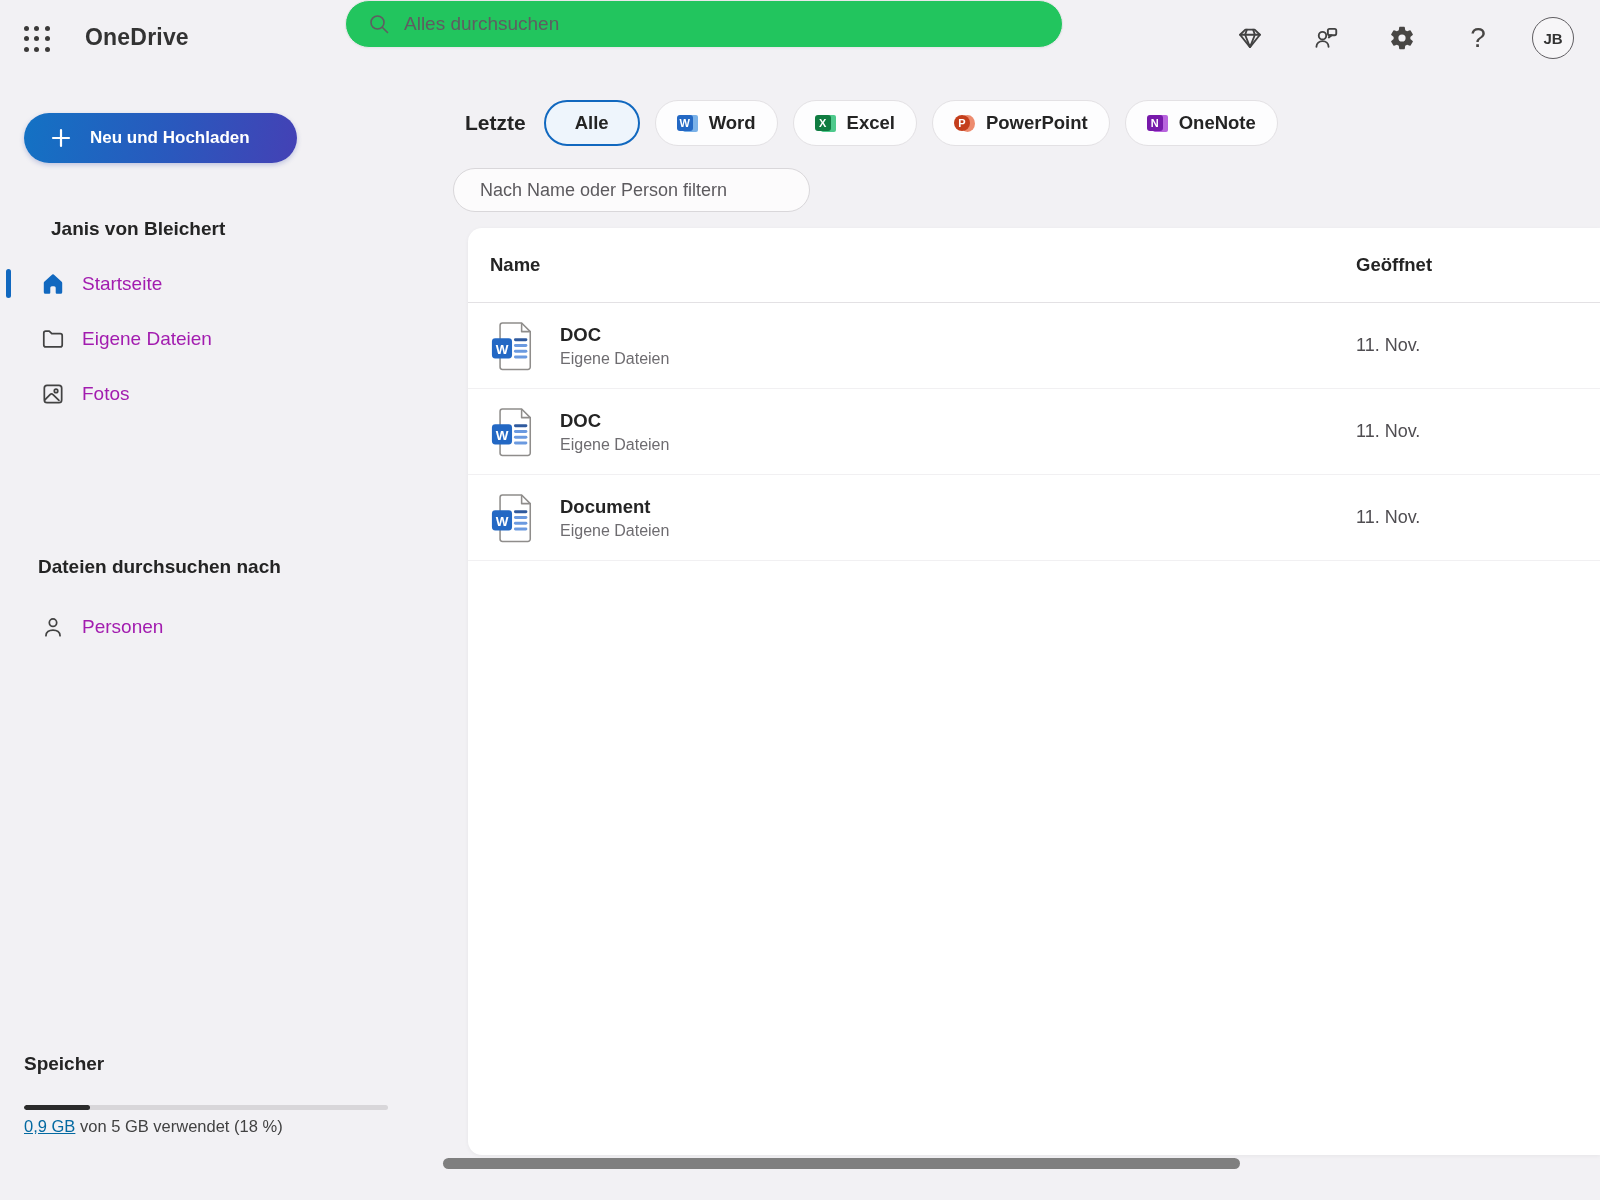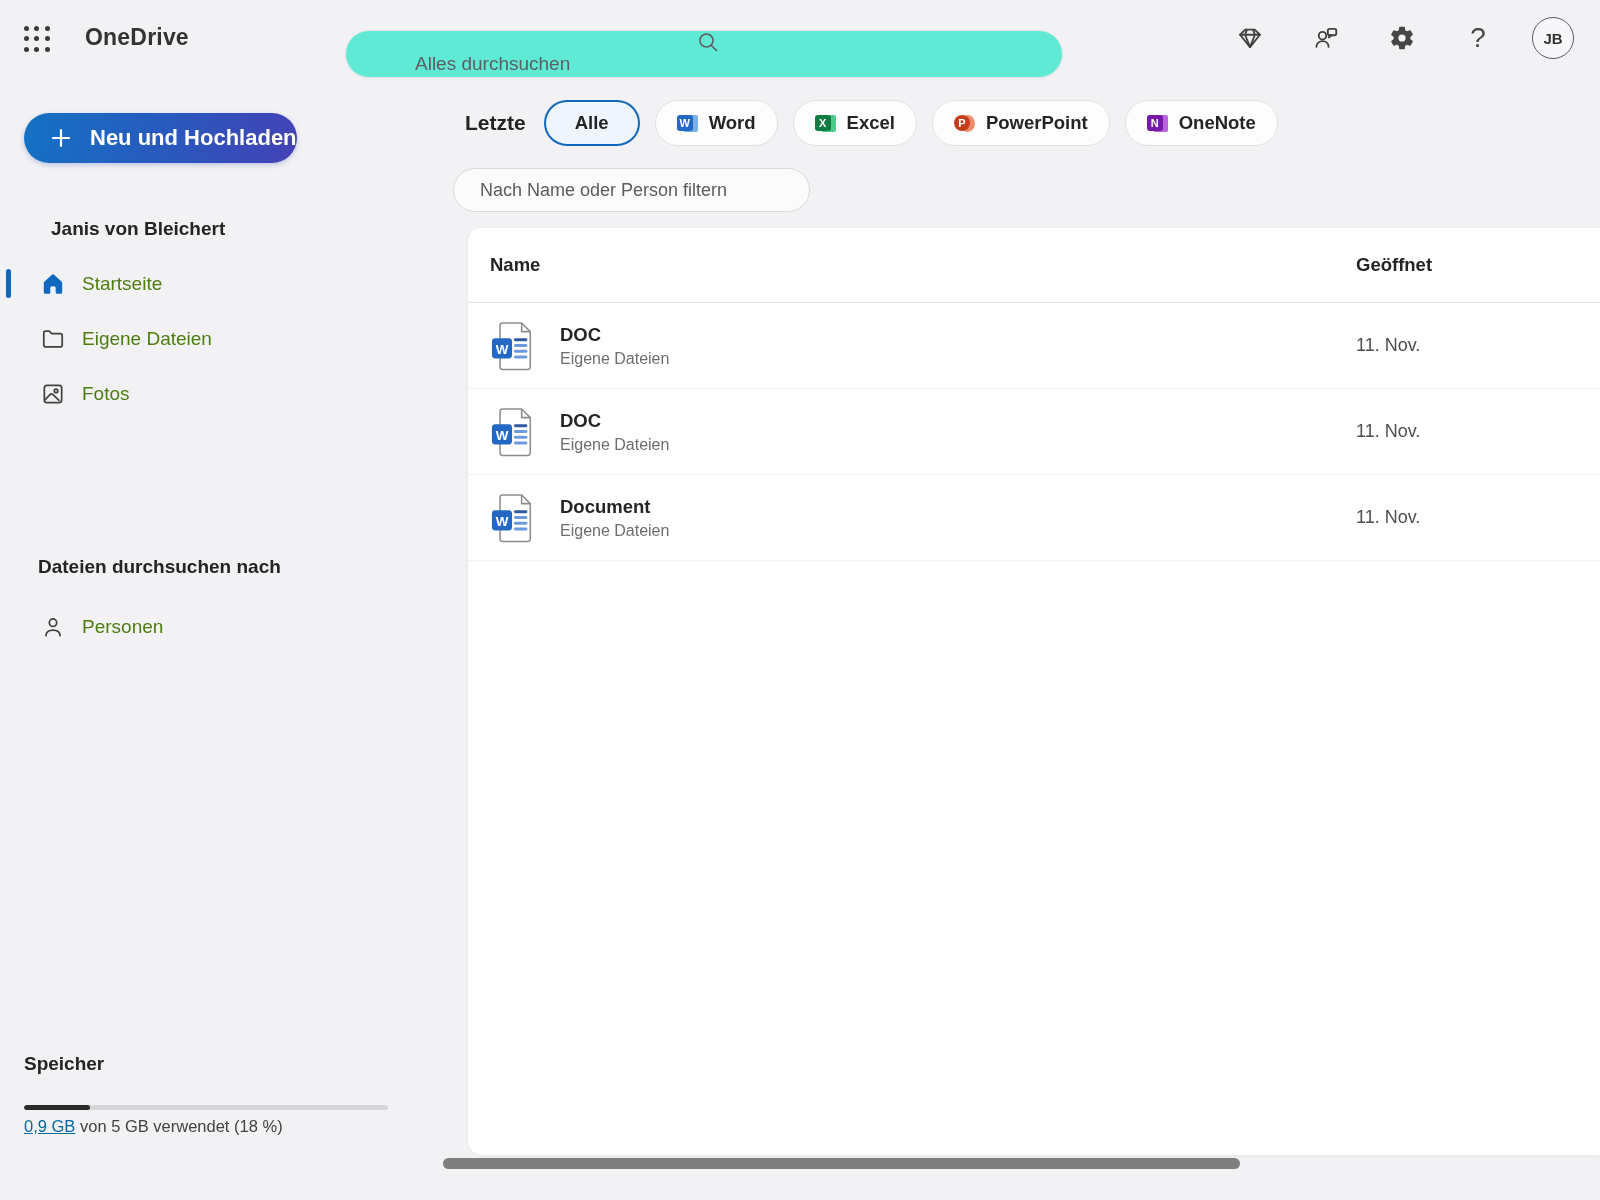--- a/index.html
+++ b/index.html
@@ -13,25 +13,24 @@
   
   .topbar { position:absolute; left:0; top:0; width:1600px; height:76px; }
   .waffle {
     position:absolute; left:21px; top:23px; width:32px; height:32px;
     display:grid; grid-template-columns:repeat(3,1fr); grid-template-rows:repeat(3,1fr);
     place-items:center; cursor:pointer;
   }
   .waffle i { width:5px; height:5px; border-radius:50%; background:#3b3a39; }
   .app-title { position:absolute; left:85px; top:24px; font-size:23px; font-weight:700; color:#333333; letter-spacing:.2px; }
   .searchbox {
-    position:absolute; left:345px; top:30px; width:718px; height:48px;
-    background:#5eead4; border:1px solid #e9e7ea; border-radius:24px;
+    position:absolute; left:345px; top:0; width:718px; height:48px;
+    background:#22c55e; border:1px solid #e9e7ea; border-radius:24px;
     display:flex; align-items:center; padding-left:22px;
     box-shadow:0 1px 2px rgba(0,0,0,.03);
-    flex-direction:column;
   }
   .searchbox svg { flex:0 0 auto; margin-right:14px; }
   .searchbox input {
     border:none; outline:none; background:transparent; width:600px;
     font-family:"Liberation Sans", sans-serif; font-size:19px; color:#242424;
   }
   .searchbox input::placeholder { color:#5f5d61; }
   .tb-actions { position:absolute; right:26px; top:16px; display:flex; align-items:center; gap:32px; }
   .tb-btn { width:44px; height:44px; display:flex; align-items:center; justify-content:center; cursor:pointer; }
   .help-glyph { font-size:28px; font-weight:400; color:#484644; }
@@ -39,29 +38,29 @@
     width:42px; height:42px; border-radius:50%; border:1.6px solid #5f5d61;
     display:flex; align-items:center; justify-content:center;
     font-size:15px; font-weight:600; color:#333; background:#f7f6f8; cursor:pointer;
   }
   
   .sidebar { position:absolute; left:0; top:76px; width:440px; height:1124px; }
   .new-btn {
     position:absolute; left:24px; top:37px; width:273px; height:50px; border:none;
     border-radius:25px; cursor:pointer;
     background:linear-gradient(100deg,#1372c4 0%,#2a58bd 55%,#4441b5 100%);
-    color:#fff; font-family:"Liberation Sans", sans-serif; font-size:22px; font-weight:700;
+    color:#fff; font-family:"Liberation Sans", sans-serif; font-size:17px; font-weight:700;
     display:flex; align-items:center; justify-content:flex-start; padding-left:26px; gap:18px;
     box-shadow:0 2px 5px rgba(40,60,160,.25);
   }
   .owner { position:absolute; left:51px; top:142px; font-size:19px; font-weight:700; color:#242424; }
   .nav { position:absolute; left:0; top:180px; width:440px; }
   .nav-item {
     position:relative; height:55px; display:flex; align-items:center; cursor:pointer;
-    padding-left:40px; gap:16px; font-size:19px; color:#4d7c0f;
+    padding-left:40px; gap:16px; font-size:19px; color:#a21caf;
   }
   .nav-item .sel-bar { display:none; }
   .nav-item.selected .sel-bar {
     display:block; position:absolute; left:6px; top:13px; width:4.5px; height:29px;
     border-radius:3px; background:#1168bf;
   }
   .nav-icon { width:26px; height:26px; display:flex; align-items:center; justify-content:center; }
   .section-label { position:absolute; left:38px; top:480px; font-size:19px; font-weight:700; color:#242424; }
   .browse { position:absolute; left:0; top:523px; width:440px; }
   

